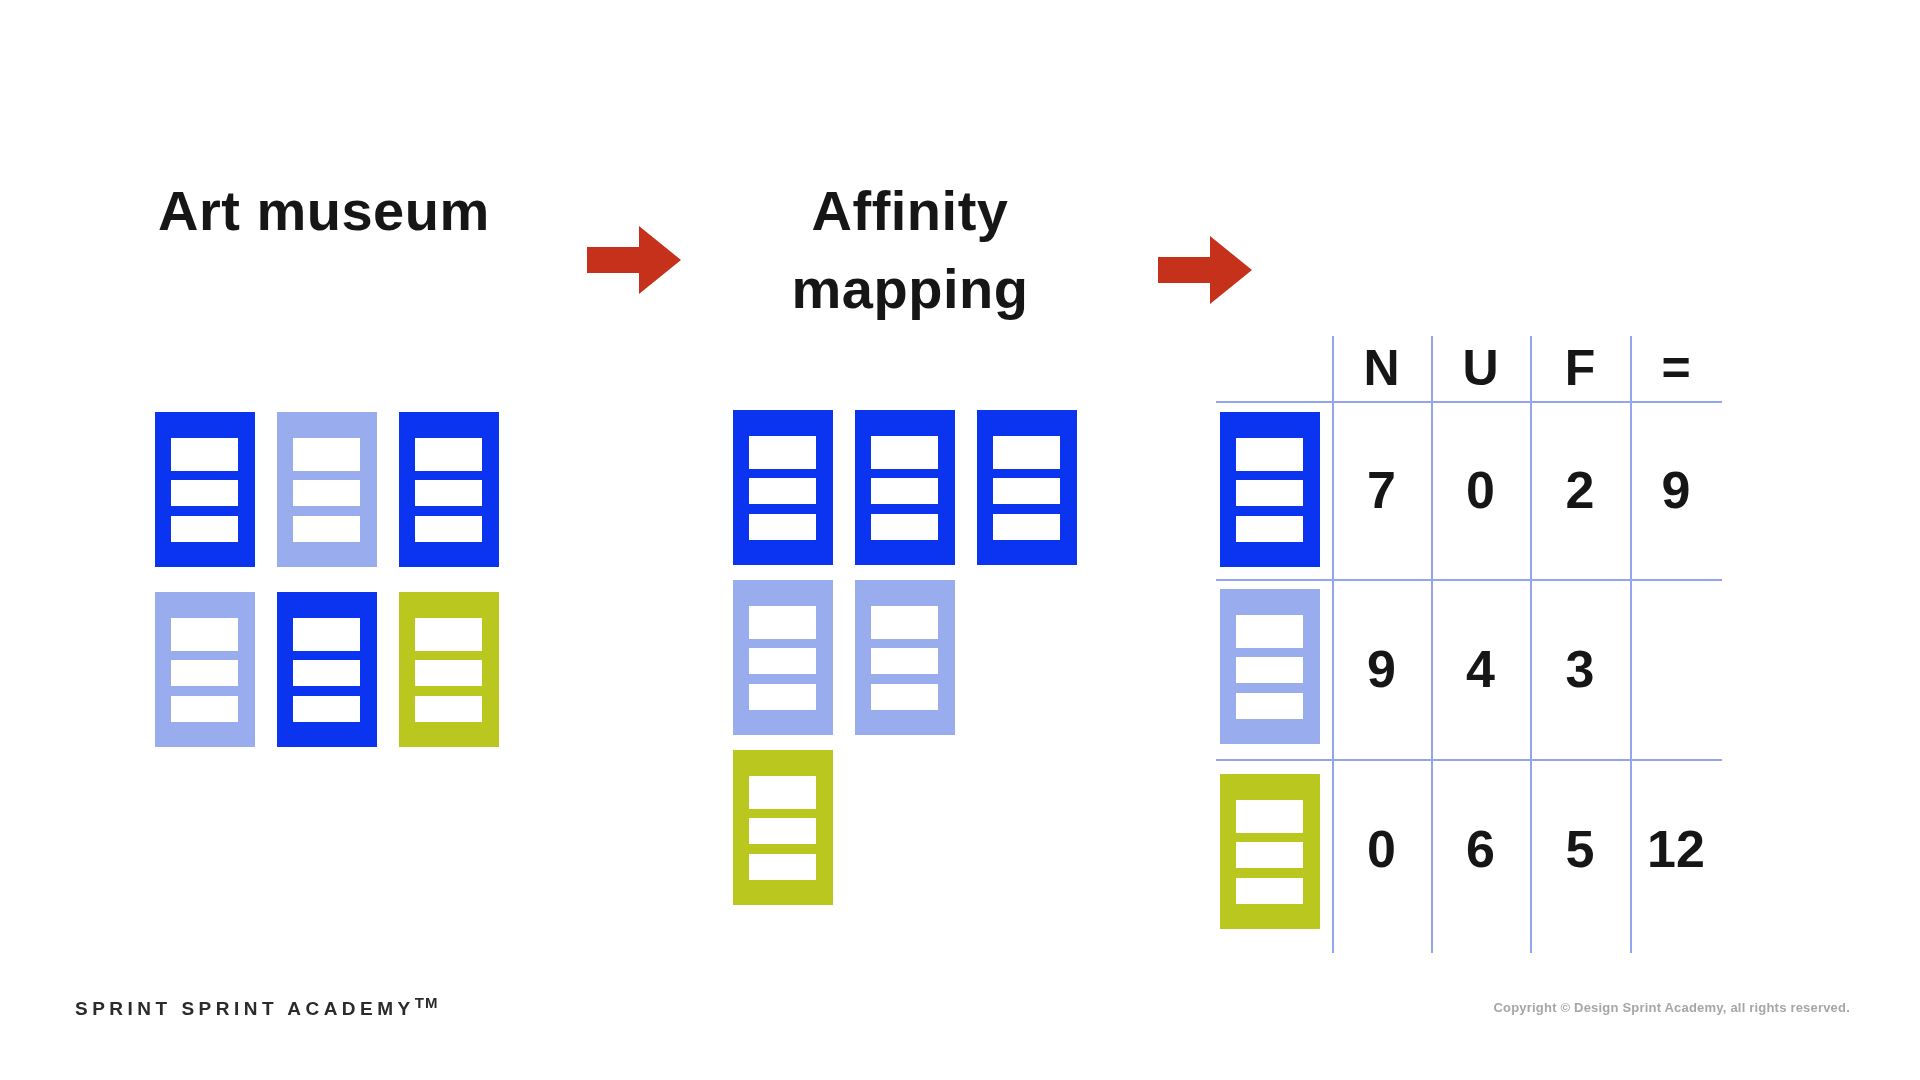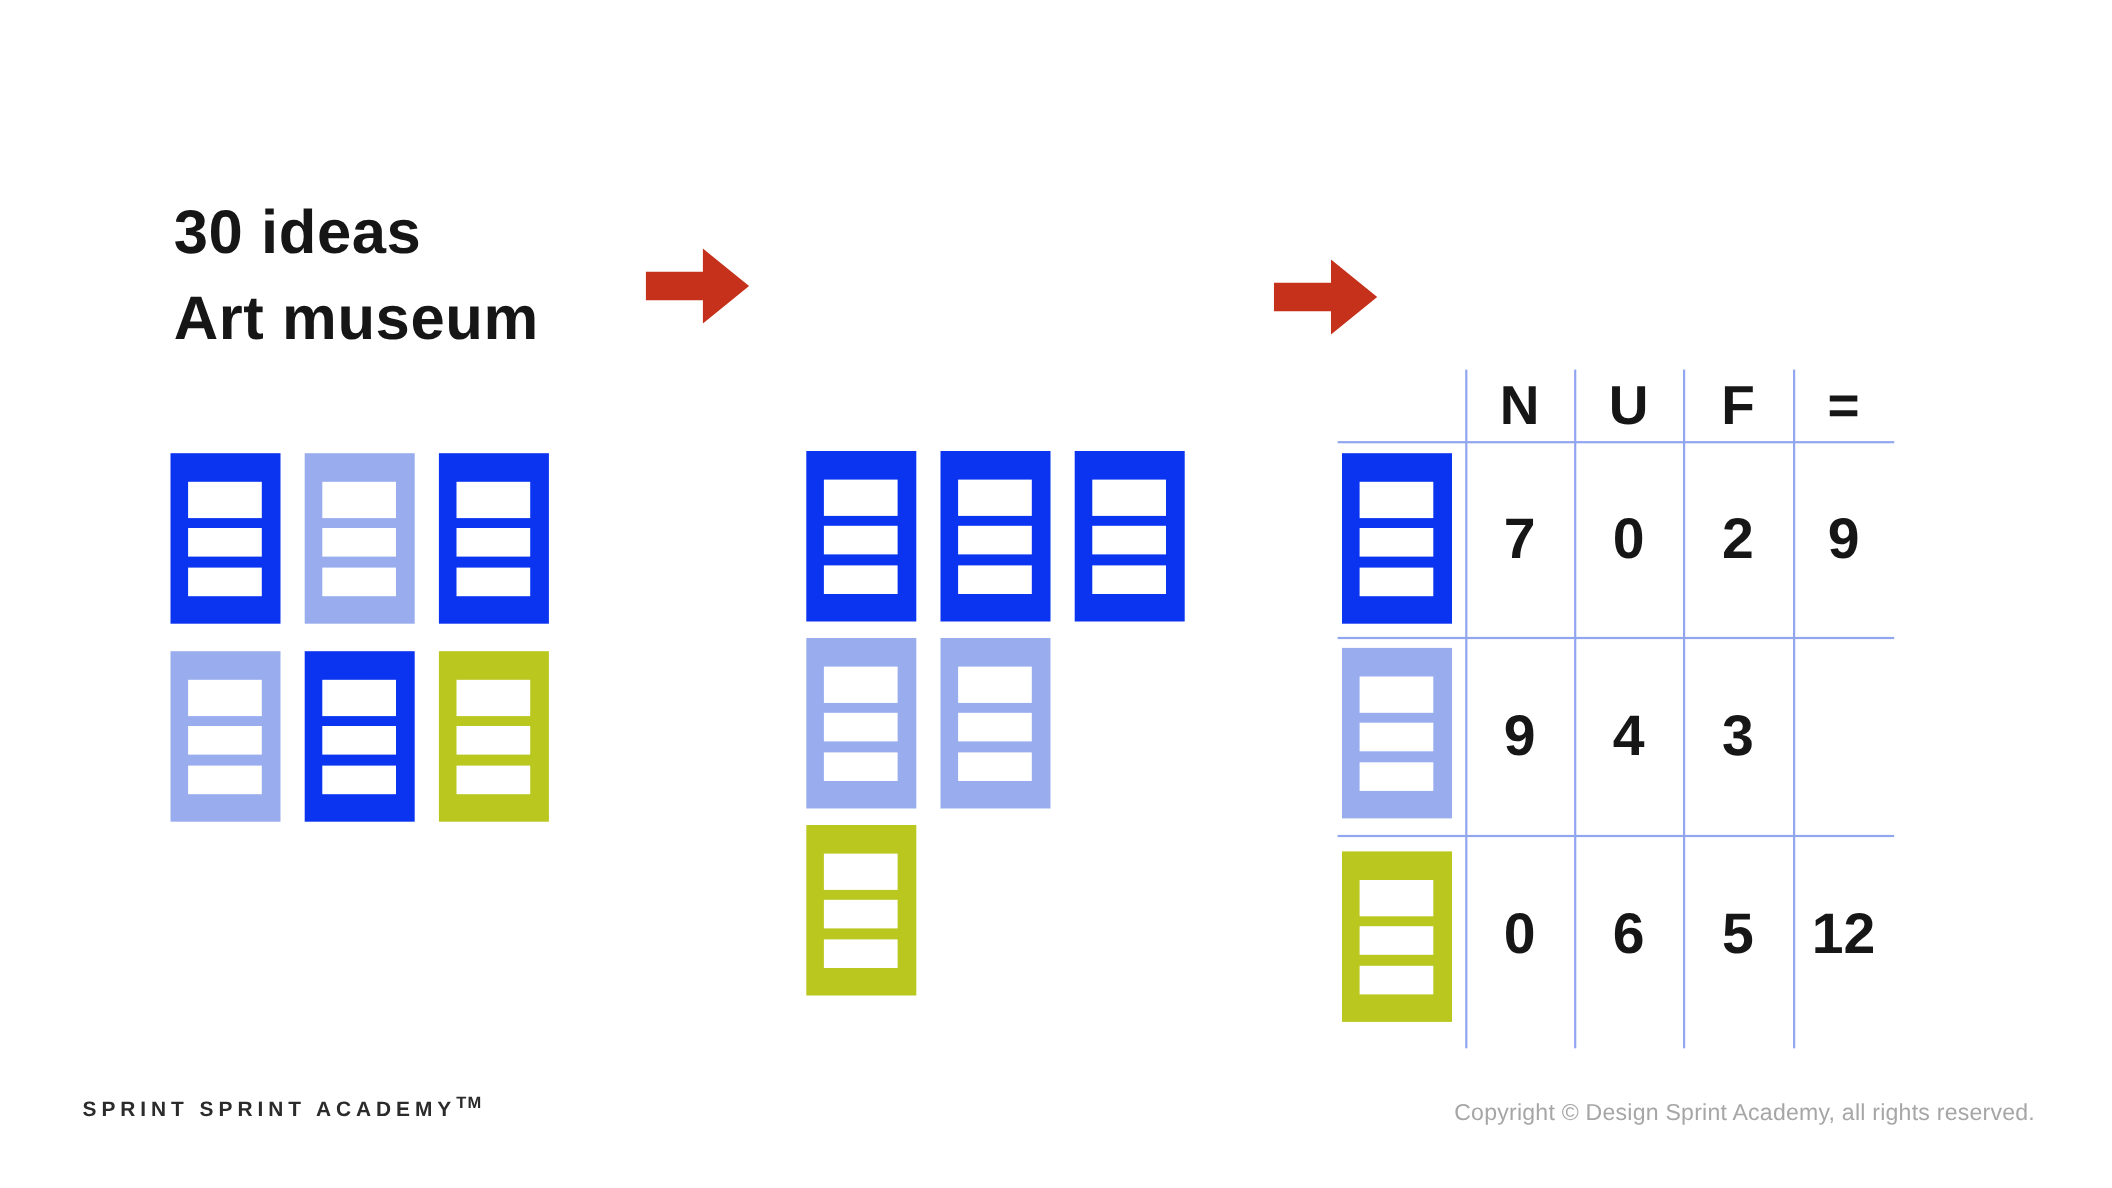--- a/index.html
+++ b/index.html
@@ -67,48 +67,51 @@
   .brand-logo {
     position: absolute; left: 75px; top: 994px;
     font-size: 19px; font-weight: 700; letter-spacing: 4.5px;
     white-space: nowrap;
   }
   .brand-logo .tm {
     font-size: 15px; letter-spacing: 1px; vertical-align: super; font-weight: 700;
   }
   .copyright {
     position: absolute; right: 70px; top: 1000px;
-    font-size: 21px; font-weight: 400; letter-spacing: 0.2px;
+    font-size: 13px; font-weight: 700; letter-spacing: 0.2px;
   }
 </style>
 </head>
 <body>
 
 <div class="stage">
 
   <div class="step-title" style="left: 158px; top: 172px; color: rgb(22, 22, 22);">
-    <span class="line">30 ideas</span>
     <span class="line">Art museum</span>
   </div>
 
   <div class="card-row" style="left:155px; top:412px;">
     <div class="card" style="background-color: rgb(10, 52, 240);"></div>
     <div class="card" style="background-color: rgb(153, 173, 238);"></div>
     <div class="card" style="background-color: rgb(10, 52, 240);"></div>
   </div>
   <div class="card-row" style="left:155px; top:592px;">
     <div class="card" style="background-color: rgb(153, 173, 238);"></div>
     <div class="card" style="background-color: rgb(10, 52, 240);"></div>
     <div class="card" style="background-color: rgb(185, 199, 31);"></div>
   </div>
 
   <svg class="flow-arrow" style="left:587px; top:226px;" width="94" height="68" viewBox="0 0 94 68">
     <polygon points="0,21 52,21 52,0 94,34 52,68 52,47 0,47" style="fill: rgb(197, 49, 26);"></polygon>
   </svg>
 
+  <div class="step-title centered" style="left: 728px; top: 172px; width: 364px; color: rgb(22, 22, 22);">
+    <span class="line">Affinity</span>
+    <span class="line">mapping</span>
+  </div>
 
   <div class="card-row" style="left:733px; top:410px;">
     <div class="card" style="background-color: rgb(10, 52, 240);"></div>
     <div class="card" style="background-color: rgb(10, 52, 240);"></div>
     <div class="card" style="background-color: rgb(10, 52, 240);"></div>
   </div>
   <div class="card-row" style="left:733px; top:580px;">
     <div class="card" style="background-color: rgb(153, 173, 238);"></div>
     <div class="card" style="background-color: rgb(153, 173, 238);"></div>
   </div>

